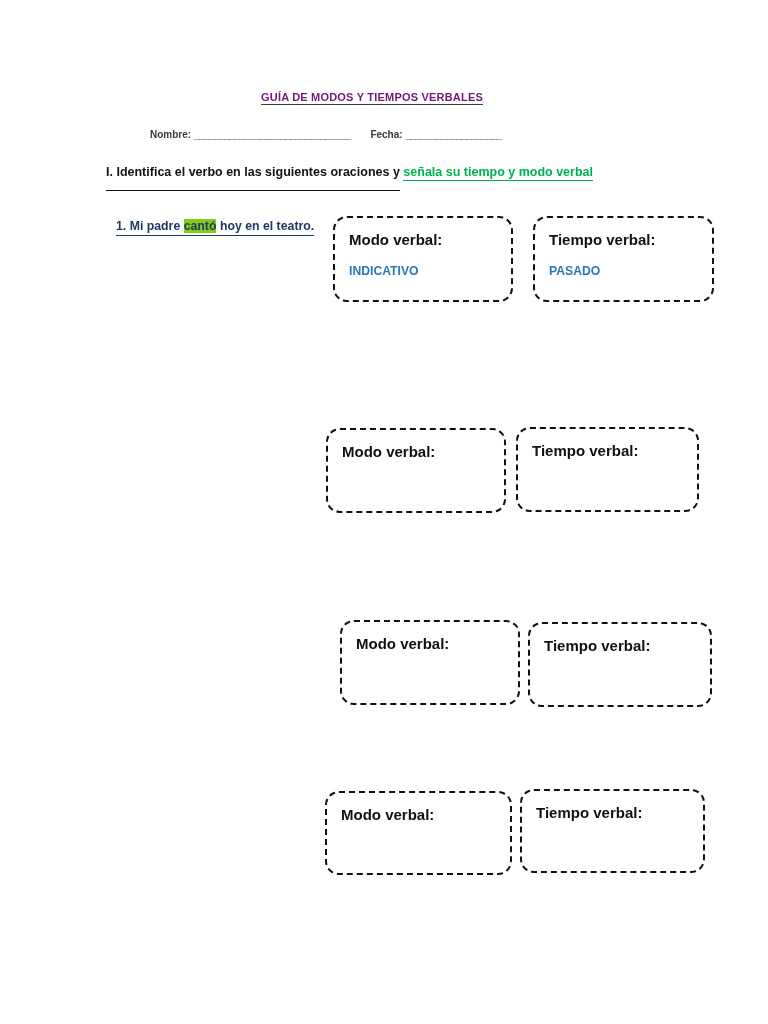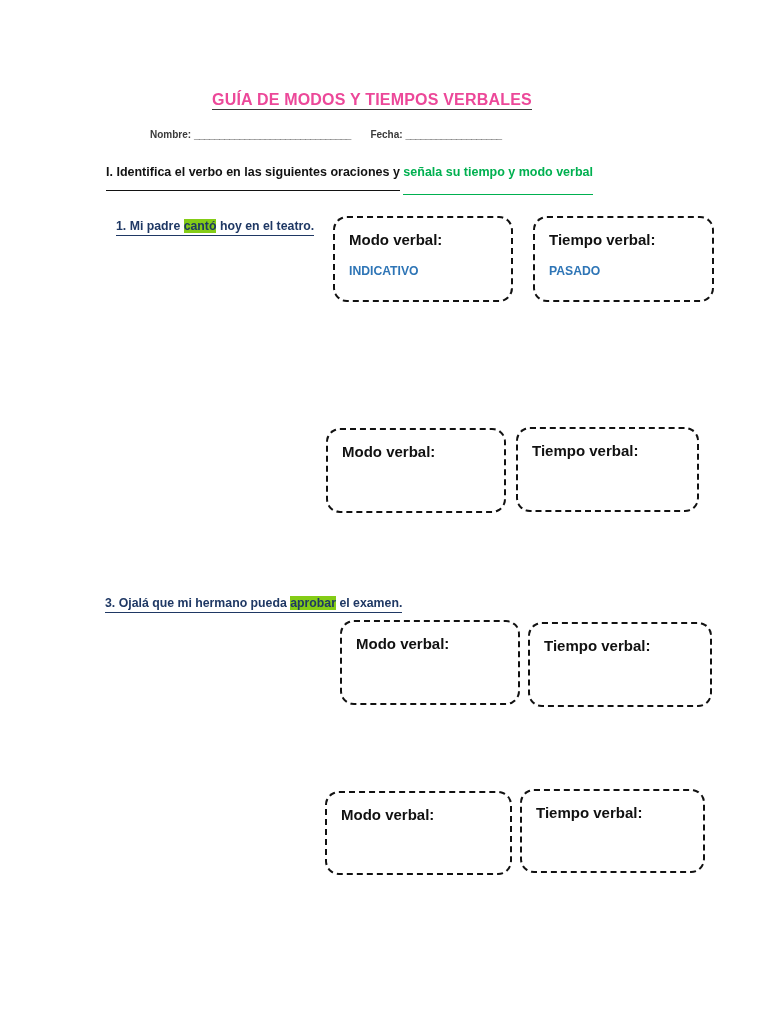--- a/index.html
+++ b/index.html
@@ -22,23 +22,23 @@
     background: #ffffff;
   }
 
   
   .doc-title {
     position: absolute;
     top: 91px;
     left: 0;
     width: 744px;
     text-align: center;
-    font-size: 16px;
-    font-weight: bold;
-    color: #ec4899;
+    font-size: 11px;
+    font-weight: bold;
+    color: #701a75;
     letter-spacing: 0.2px;
   }
   .doc-title span {
     border-bottom: 1.3px solid #3a3a3a;
     padding-bottom: 1px;
   }
 
   
   .namedate-row {
     position: absolute;
@@ -66,21 +66,21 @@
     white-space: nowrap;
   }
   .instruction .part-black {
     color: #121212;
     border-bottom: 1.3px solid #121212;
     padding-bottom: 11px;
   }
   .instruction .part-green {
     color: #00b050;
     border-bottom: 1.3px solid #00b050;
-    padding-bottom: 15px;
+    padding-bottom: 1px;
   }
 
   
   .exercise-text {
     position: absolute;
     font-size: 12.3px;
     font-weight: bold;
     color: #1f3864;
     white-space: nowrap;
     border-bottom: 1.2px solid #1f3864;
@@ -157,23 +157,20 @@
 
   <div class="instruction">
     <span class="part-black">I. Identifica el verbo en las siguientes oraciones y</span><span> </span><span class="part-green">señala su tiempo y modo verbal</span>
   </div>
 
   <div class="exercise-text" id="ex1-text">
     <span>1.</span><span> Mi padre </span><span class="hl">cantó</span><span> hoy en el teatro.</span>
   </div>
 
 
-  <div class="exercise-text" id="ex3-text">
-    <span>3.</span><span> Ojalá que mi hermano pueda </span><span class="hl">aprobar</span><span> el examen.</span>
-  </div>
 
 
   <div class="answer-box" id="box-1-modo">
     <div class="box-label">Modo verbal:</div>
     <div class="box-answer">INDICATIVO</div>
   </div>
   <div class="answer-box" id="box-1-tiempo">
     <div class="box-label">Tiempo verbal:</div>
     <div class="box-answer">PASADO</div>
   </div>

